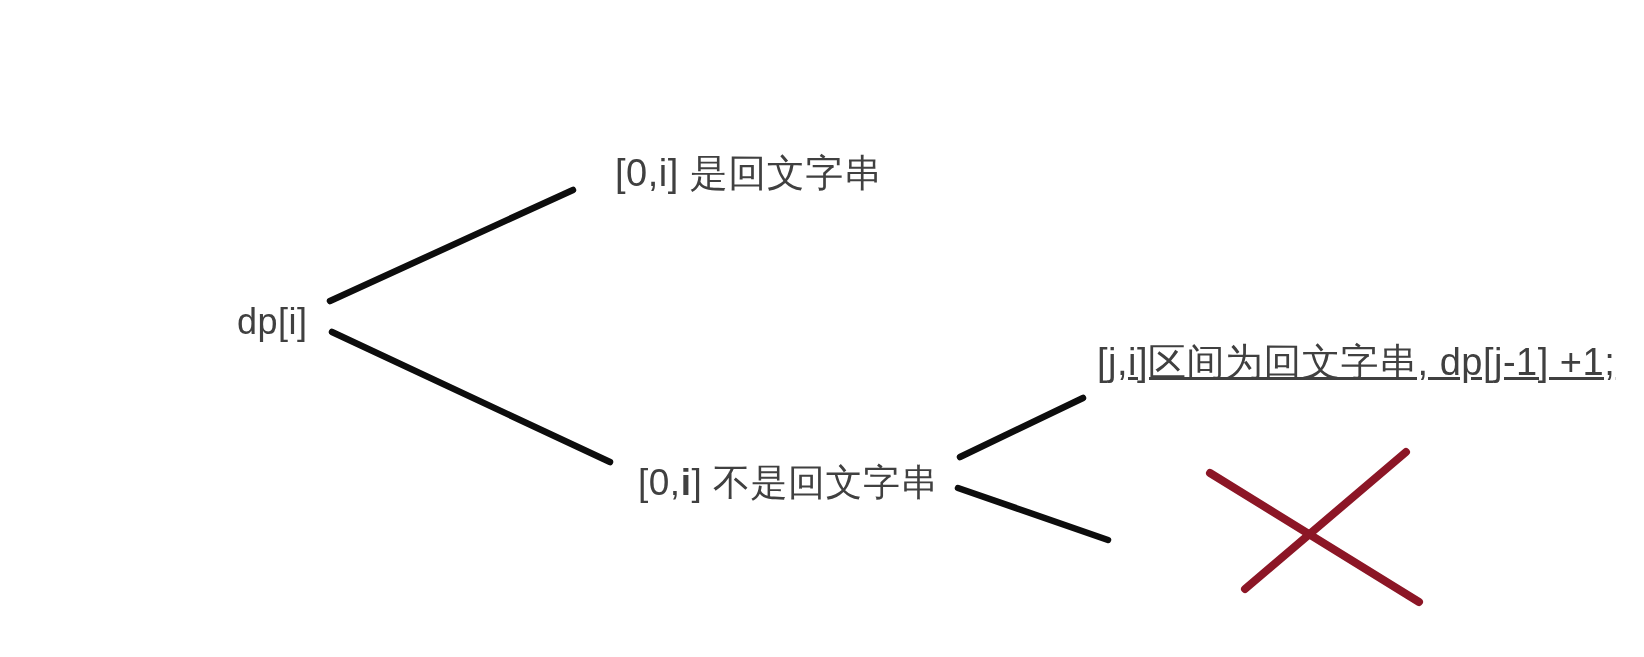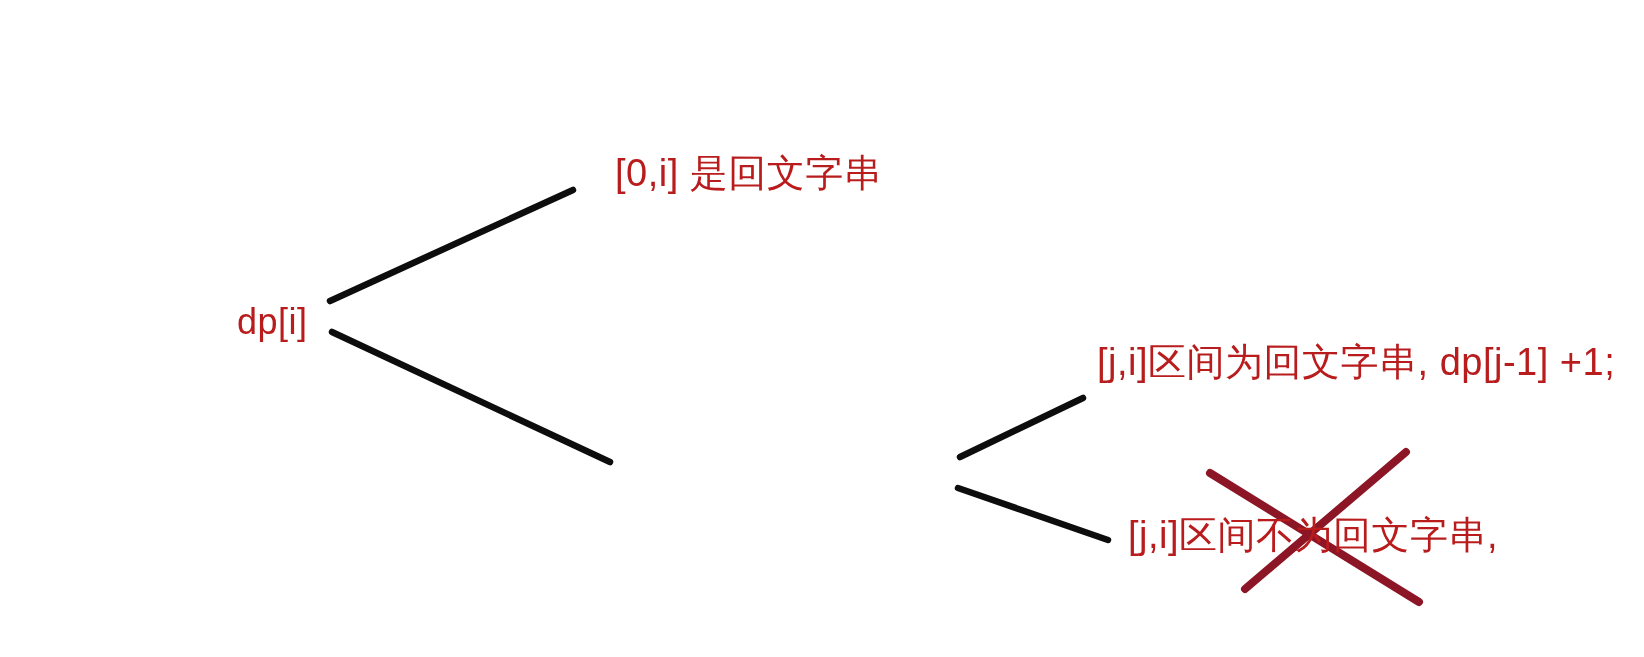--- a/index.html
+++ b/index.html
@@ -18,28 +18,28 @@
   #edges-layer {
     position: absolute;
     left: 0;
     top: 0;
     width: 1644px;
     height: 657px;
   }
   .node {
     position: absolute;
     white-space: nowrap;
-    color: #b91c1c;
+    color: #404040;
     line-height: 1.2;
     letter-spacing: 0.5px;
   }
   .node-root            { left: 237px;  top: 300px; font-size: 36px; text-align: right; }
   .node-is-palindrome   { left: 615px;  top: 151px; font-size: 38px; }
   .node-not-palindrome  { left: 638px;  top: 461px; font-size: 37px; }
-  .node-sub-palindrome  { left: 1097px; top: 340px; font-size: 38px; }
+  .node-sub-palindrome  { left: 1097px; top: 340px; font-size: 38px; text-decoration: underline; }
   .node-sub-not-palindrome { left: 1128px; top: 513px; font-size: 38px; }
   .emph { font-weight: bold; }
 </style>
 </head>
 <body>
 
 <div id="canvas">
 
   <svg id="edges-layer" width="1644" height="657" viewBox="0 0 1644 657" xmlns="http://www.w3.org/2000/svg">
     <line x1="330" y1="301" x2="573" y2="190" stroke-width="6.5" stroke-linecap="round" stroke="#0d0d0d"></line>
@@ -49,18 +49,18 @@
     <g>
       <line x1="1210" y1="473" x2="1419" y2="602" stroke-width="8" stroke-linecap="round" stroke="#8c1626"></line>
       <line x1="1245" y1="589" x2="1406" y2="452" stroke-width="8" stroke-linecap="round" stroke="#8c1626"></line>
     </g>
   </svg>
 
   <div class="node node-root">dp[i]</div>
 
   <div class="node node-is-palindrome">[0,i] 是回文字串</div>
 
+  <div class="node node-not-palindrome"><span>[0,</span><span class="emph">i</span><span>] 不是回文字串</span></div>
 
   <div class="node node-sub-palindrome">[j,i]区间为回文字串, dp[j-1] +1;</div>
 
-  <div class="node node-sub-not-palindrome">[j,i]区间不为回文字串,</div>
 
 </div>
 
 </body></html>

